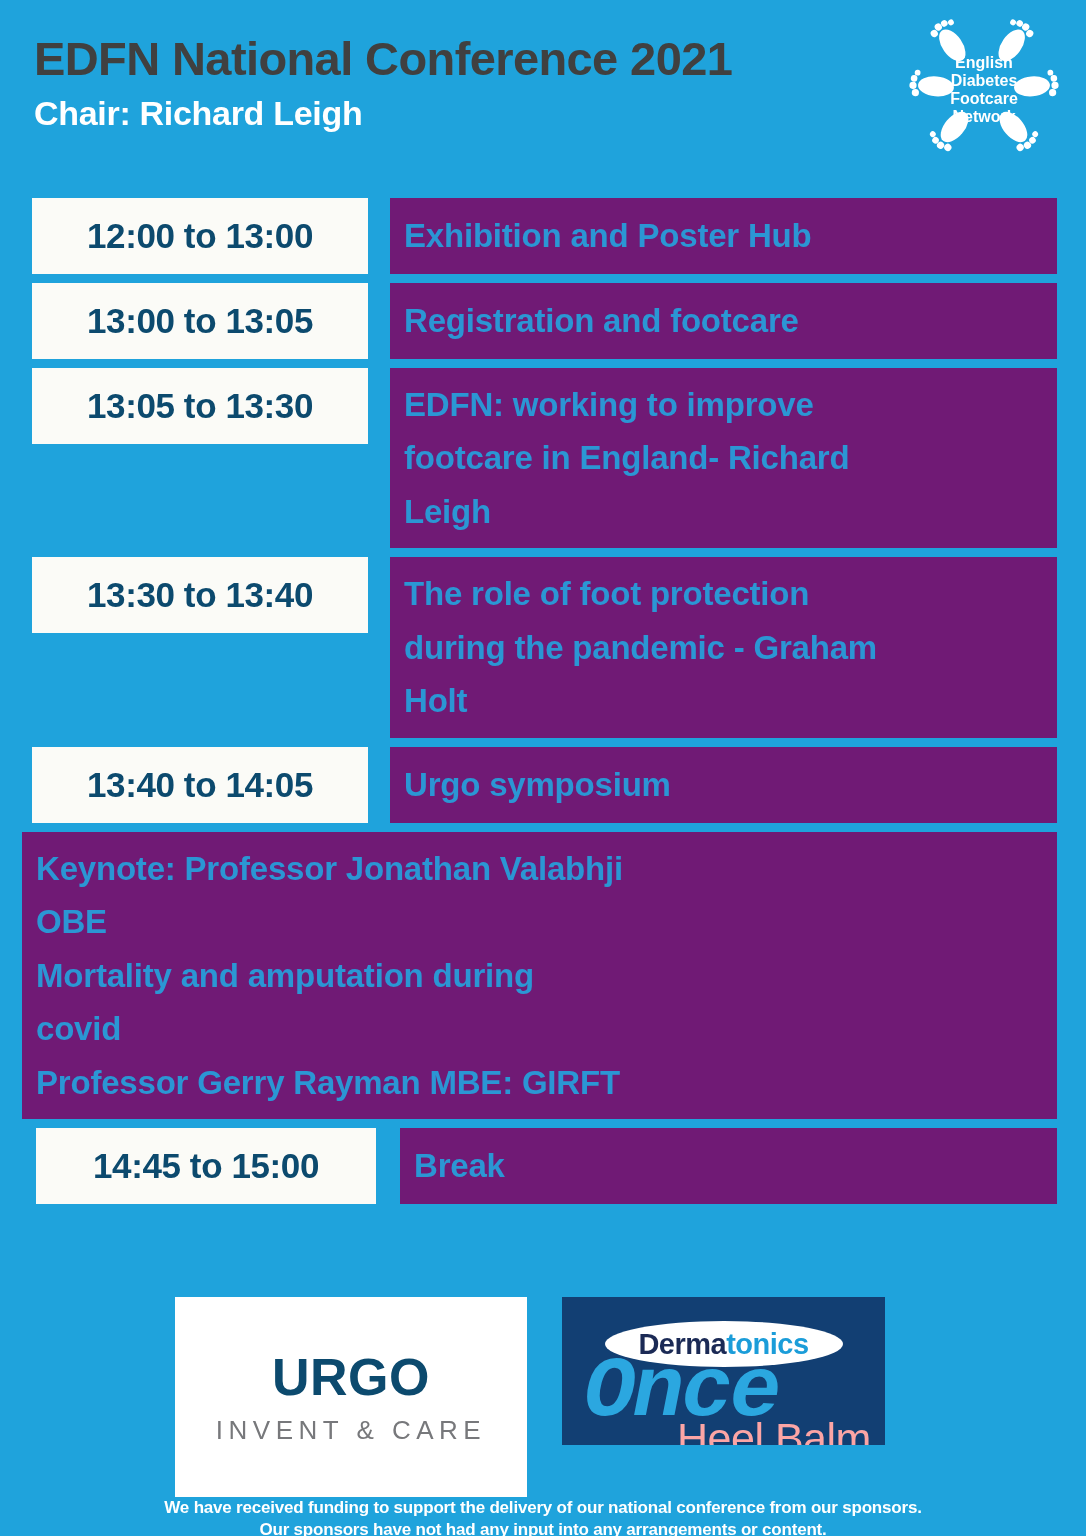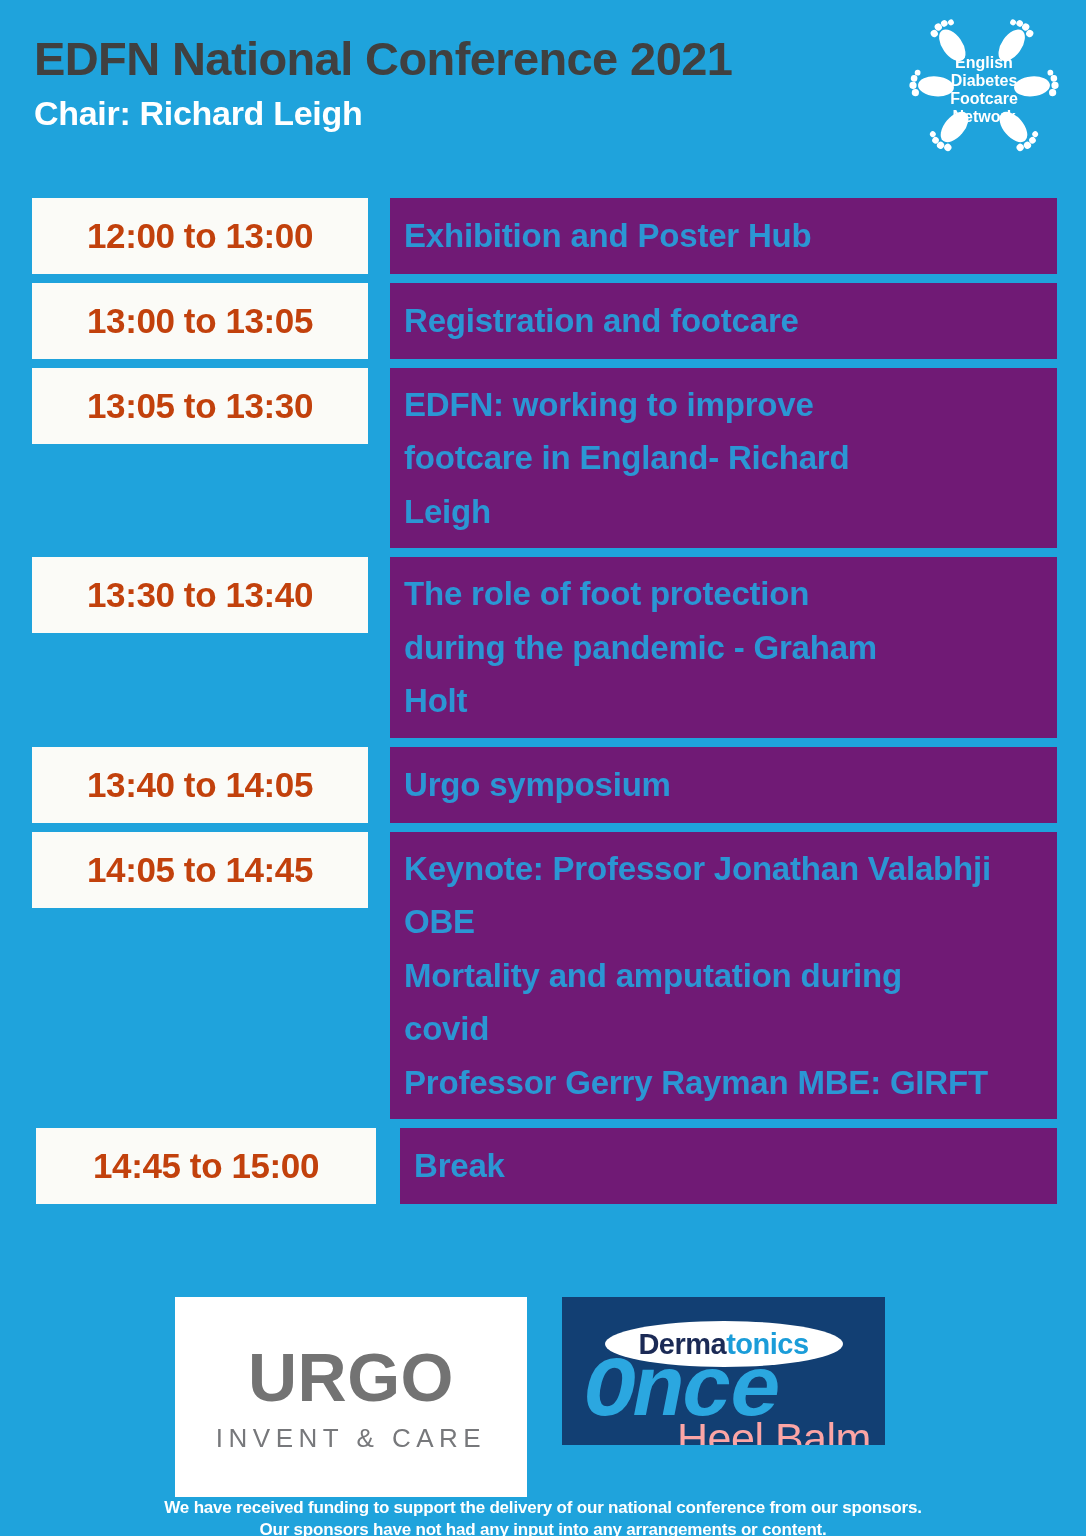--- a/index.html
+++ b/index.html
@@ -79,21 +79,21 @@
     align-items: center;
     justify-content: center;
     flex: 0 0 auto;
     padding: 4px 8px;
   }
   .row.wide-time .time-cell {
     margin-left: 36px;
     width: 340px;
   }
   .time-text {
-    color: #c2410c;
+    color: #0c4a6e;
     font-size: 35px;
     font-weight: bold;
     letter-spacing: -0.4px;
     white-space: nowrap;
   }
   .desc-cell {
     box-sizing: border-box;
     margin-left: 22px;
     margin-right: 29px;
     flex: 1 1 auto;
@@ -130,22 +130,22 @@
     top: 0;
     width: 352px;
     height: 200px;
     background: #ffffff;
     display: flex;
     flex-direction: column;
     align-items: center;
     justify-content: center;
   }
   .urgo-word {
-    color: #737373;
-    font-size: 68px;
+    color: #0c4a6e;
+    font-size: 52px;
     font-weight: bold;
     letter-spacing: 0.5px;
     line-height: 1;
   }
   .urgo-tag {
     color: #77787b;
     font-size: 26px;
     letter-spacing: 5.5px;
     margin-top: 14px;
     line-height: 1;
@@ -324,23 +324,20 @@
     </div>
     <div class="row">
       <div class="time-cell">
         <span class="time-text">13:40 to 14:05</span>
       </div>
       <div class="desc-cell">
         <div class="desc-line">Urgo symposium</div>
       </div>
     </div>
     <div class="row">
-      <div class="time-cell">
-        <span class="time-text">14:05 to 14:45</span>
-      </div>
       <div class="desc-cell">
         <div class="desc-line">Keynote: Professor Jonathan Valabhji</div>
         <div class="desc-line">OBE</div>
         <div class="desc-line">Mortality and amputation during</div>
         <div class="desc-line">covid</div>
         <div class="desc-line">Professor Gerry Rayman MBE: GIRFT</div>
       </div>
     </div>
     <div class="row wide-time">
       <div class="time-cell">

